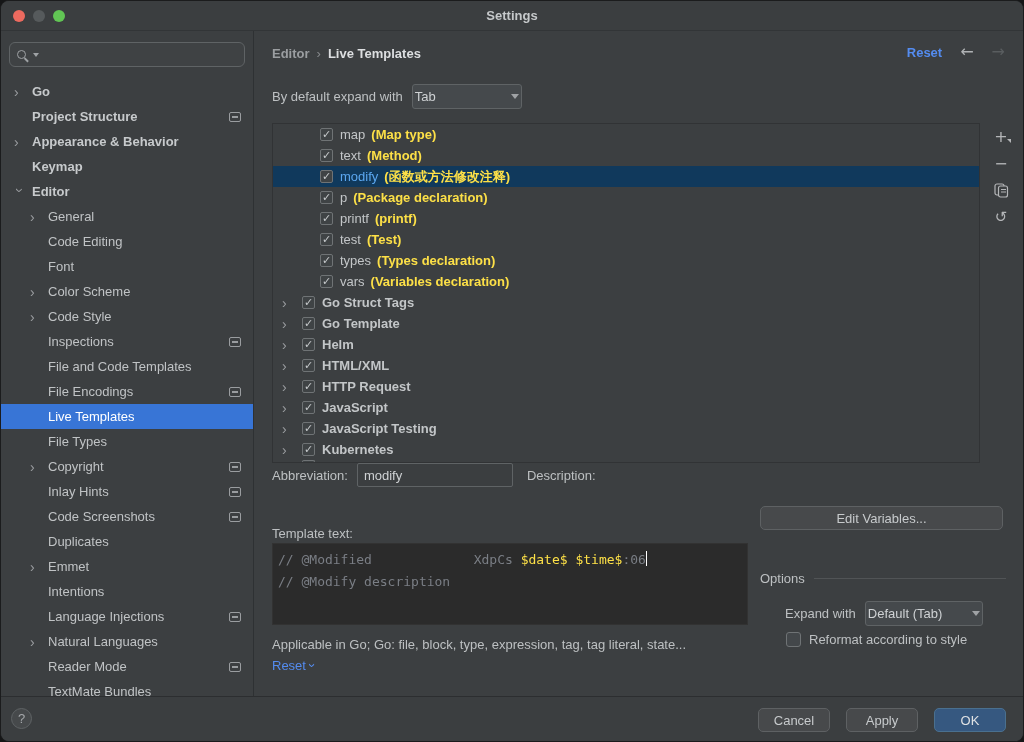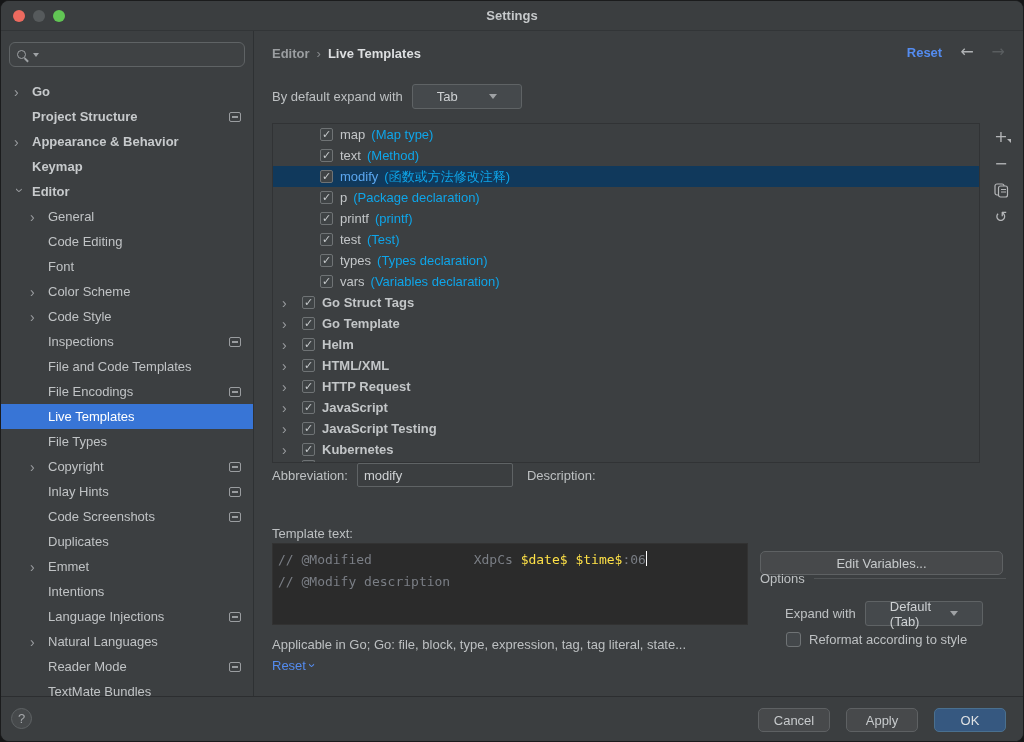--- a/index.html
+++ b/index.html
@@ -39,35 +39,35 @@
   .crumb .dim{color:#9b9ea1;}
   .crumb .sep{color:#85888b;font-weight:400;margin:0 7px;}
   .crumb .cur{color:#dddfe1;}
   .nav-right{position:absolute;top:13px;right:18px;display:flex;align-items:center;gap:18px;}
   .reset-link{color:#548cf0;font-weight:700;font-size:13px;cursor:pointer;}
   .arrow{font-size:16px;line-height:1;font-family:"DejaVu Sans",sans-serif;}
   .arrow.enabled{color:#b0b3b5;}
   .arrow.disabled{color:#595d5f;}
 
   .expand-row{position:absolute;top:53px;left:17px;display:flex;align-items:center;}
-  .dropdown{display:inline-flex;align-items:center;justify-content:space-between;background:#45494c;border:1px solid #5f6365;border-radius:3px;height:25px;padding:0 24px;color:#cfd2d4;}
+  .dropdown{display:inline-flex;align-items:center;justify-content:space-between;background:#45494c;border:1px solid #5f6365;border-radius:3px;height:25px;padding:0 2px;color:#cfd2d4;text-align:right;}
   .dd-small{width:110px;margin-left:9px;}
   .dd-mid{width:118px;margin-left:9px;}
   .dd-arrow{width:0;height:0;border-left:4px solid transparent;border-right:4px solid transparent;border-top:5px solid #9fa2a5;margin-left:8px;flex:0 0 auto;}
 
   
   .list-box{position:absolute;left:17px;top:92px;width:708px;height:340px;border:1px solid #313335;background:#3c3f41;overflow:hidden;}
   .tpl-row{display:flex;align-items:center;height:21px;padding-left:47px;white-space:nowrap;}
   .tpl-row.group{padding-left:9px;font-weight:700;}
   .tpl-row.selected{background:#10395c;}
   .g-chev{width:20px;flex:0 0 auto;color:#9a9da0;font-size:14px;font-weight:400;line-height:1;}
   .cbx{width:13px;height:13px;border:1px solid #6f7375;border-radius:2px;background:#3f4345;margin-right:7px;flex:0 0 auto;text-align:center;line-height:11px;font-size:11px;color:#c7cacc;font-family:"DejaVu Sans",sans-serif;}
   .tpl-name{color:#c3c6c8;margin-right:6px;}
   .tpl-name.blue{color:#5ba7f0;}
-  .tpl-desc{color:#0ea5e9;font-weight:400;}
+  .tpl-desc{color:#fde047;font-weight:700;}
   .partial-row{height:4px;display:flex;padding-left:29px;}
   .cbx-sliver{width:13px;height:4px;border:1px solid #6f7375;border-bottom:none;border-radius:2px 2px 0 0;background:#3f4345;}
 
   
   .tools{position:absolute;left:731px;top:96px;width:30px;display:flex;flex-direction:column;align-items:center;gap:9px;}
   .tool{width:18px;height:18px;display:flex;align-items:center;justify-content:center;color:#b4b6b8;font-size:16px;position:relative;cursor:pointer;font-family:"DejaVu Sans",sans-serif;}
   .tool-add::after{content:"";position:absolute;right:-1px;bottom:2px;width:0;height:0;border-top:4px solid #b4b6b8;border-left:4px solid transparent;}
   .tool-undo{font-size:15px;}
 
   
@@ -84,21 +84,21 @@
   .tok-comment{color:#7a7e85;}
   .tok-variable{color:#fde047;font-weight:400;}
   .caret{display:inline-block;width:1.5px;height:15px;background:#ffffff;vertical-align:-2px;}
 
   .applicable{position:absolute;top:606px;left:17px;width:500px;color:#bdc0c2;}
   .change-link{position:absolute;top:627px;left:17px;color:#548cf0;display:flex;align-items:center;gap:4px;cursor:pointer;}
   .change-chev{display:inline-block;transform:rotate(90deg);font-size:13px;color:#548cf0;}
 
   
   .btn{background:#47494b;border:1px solid #5e6163;border-radius:5px;color:#c7cacc;font-size:13px;font-family:"Liberation Sans",sans-serif;height:24px;cursor:pointer;}
-  .edit-vars-btn{position:absolute;top:520px;left:505px;width:243px;}
+  .edit-vars-btn{position:absolute;top:475px;left:505px;width:243px;}
   .options-head{position:absolute;top:540px;left:505px;right:17px;display:flex;align-items:center;gap:9px;color:#bdc0c2;}
   .options-line{flex:1 1 auto;height:1px;background:#515456;}
   .expandwith-row{position:absolute;top:570px;left:530px;display:flex;align-items:center;}
   .reformat-row{position:absolute;top:601px;left:531px;display:flex;align-items:center;gap:8px;}
   .cbx-lg{width:15px;height:15px;border:1px solid #6f7375;border-radius:3px;background:#43474a;}
 
   
   .footer{position:absolute;left:0;right:0;bottom:0;height:45px;background:#3b3e40;border-top:1px solid #2c2e30;}
   .help-btn{position:absolute;left:10px;top:11px;width:21px;height:21px;border-radius:50%;background:#46494b;border:1px solid #5f6365;color:#a5a8ab;font-size:13px;display:flex;align-items:center;justify-content:center;cursor:pointer;}
   .footer-btns{position:absolute;right:17px;top:11px;display:flex;gap:16px;}

